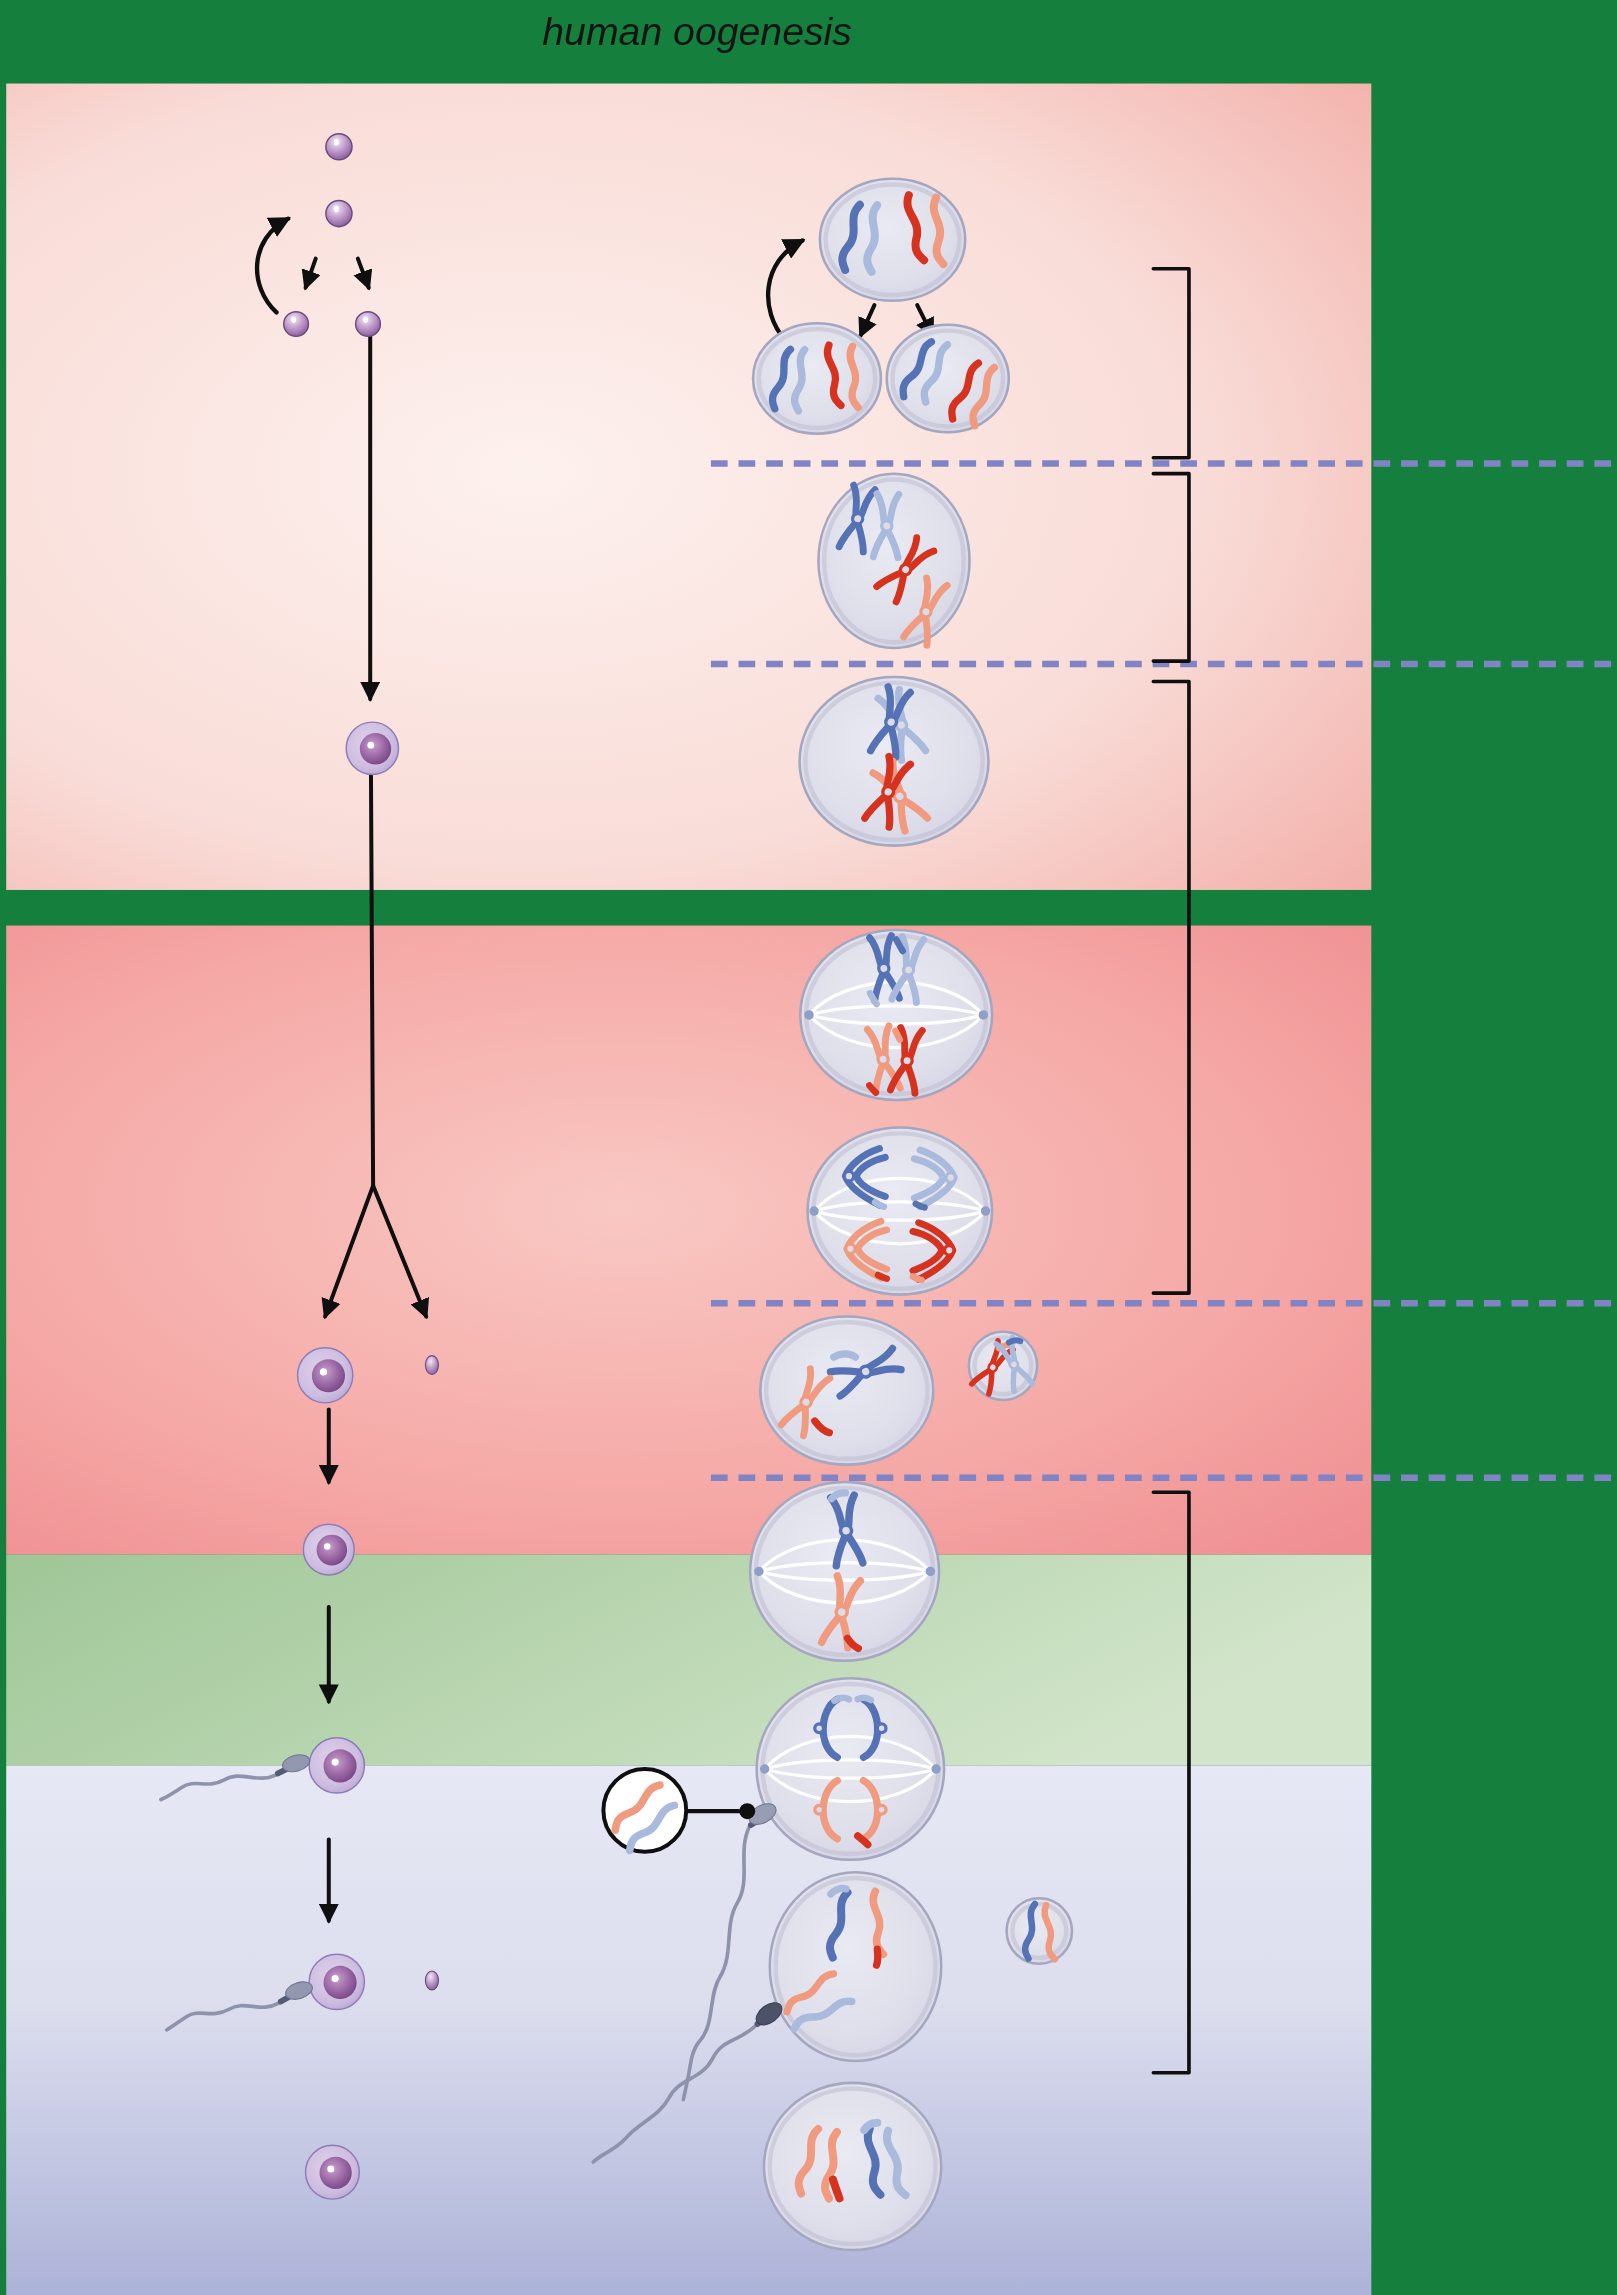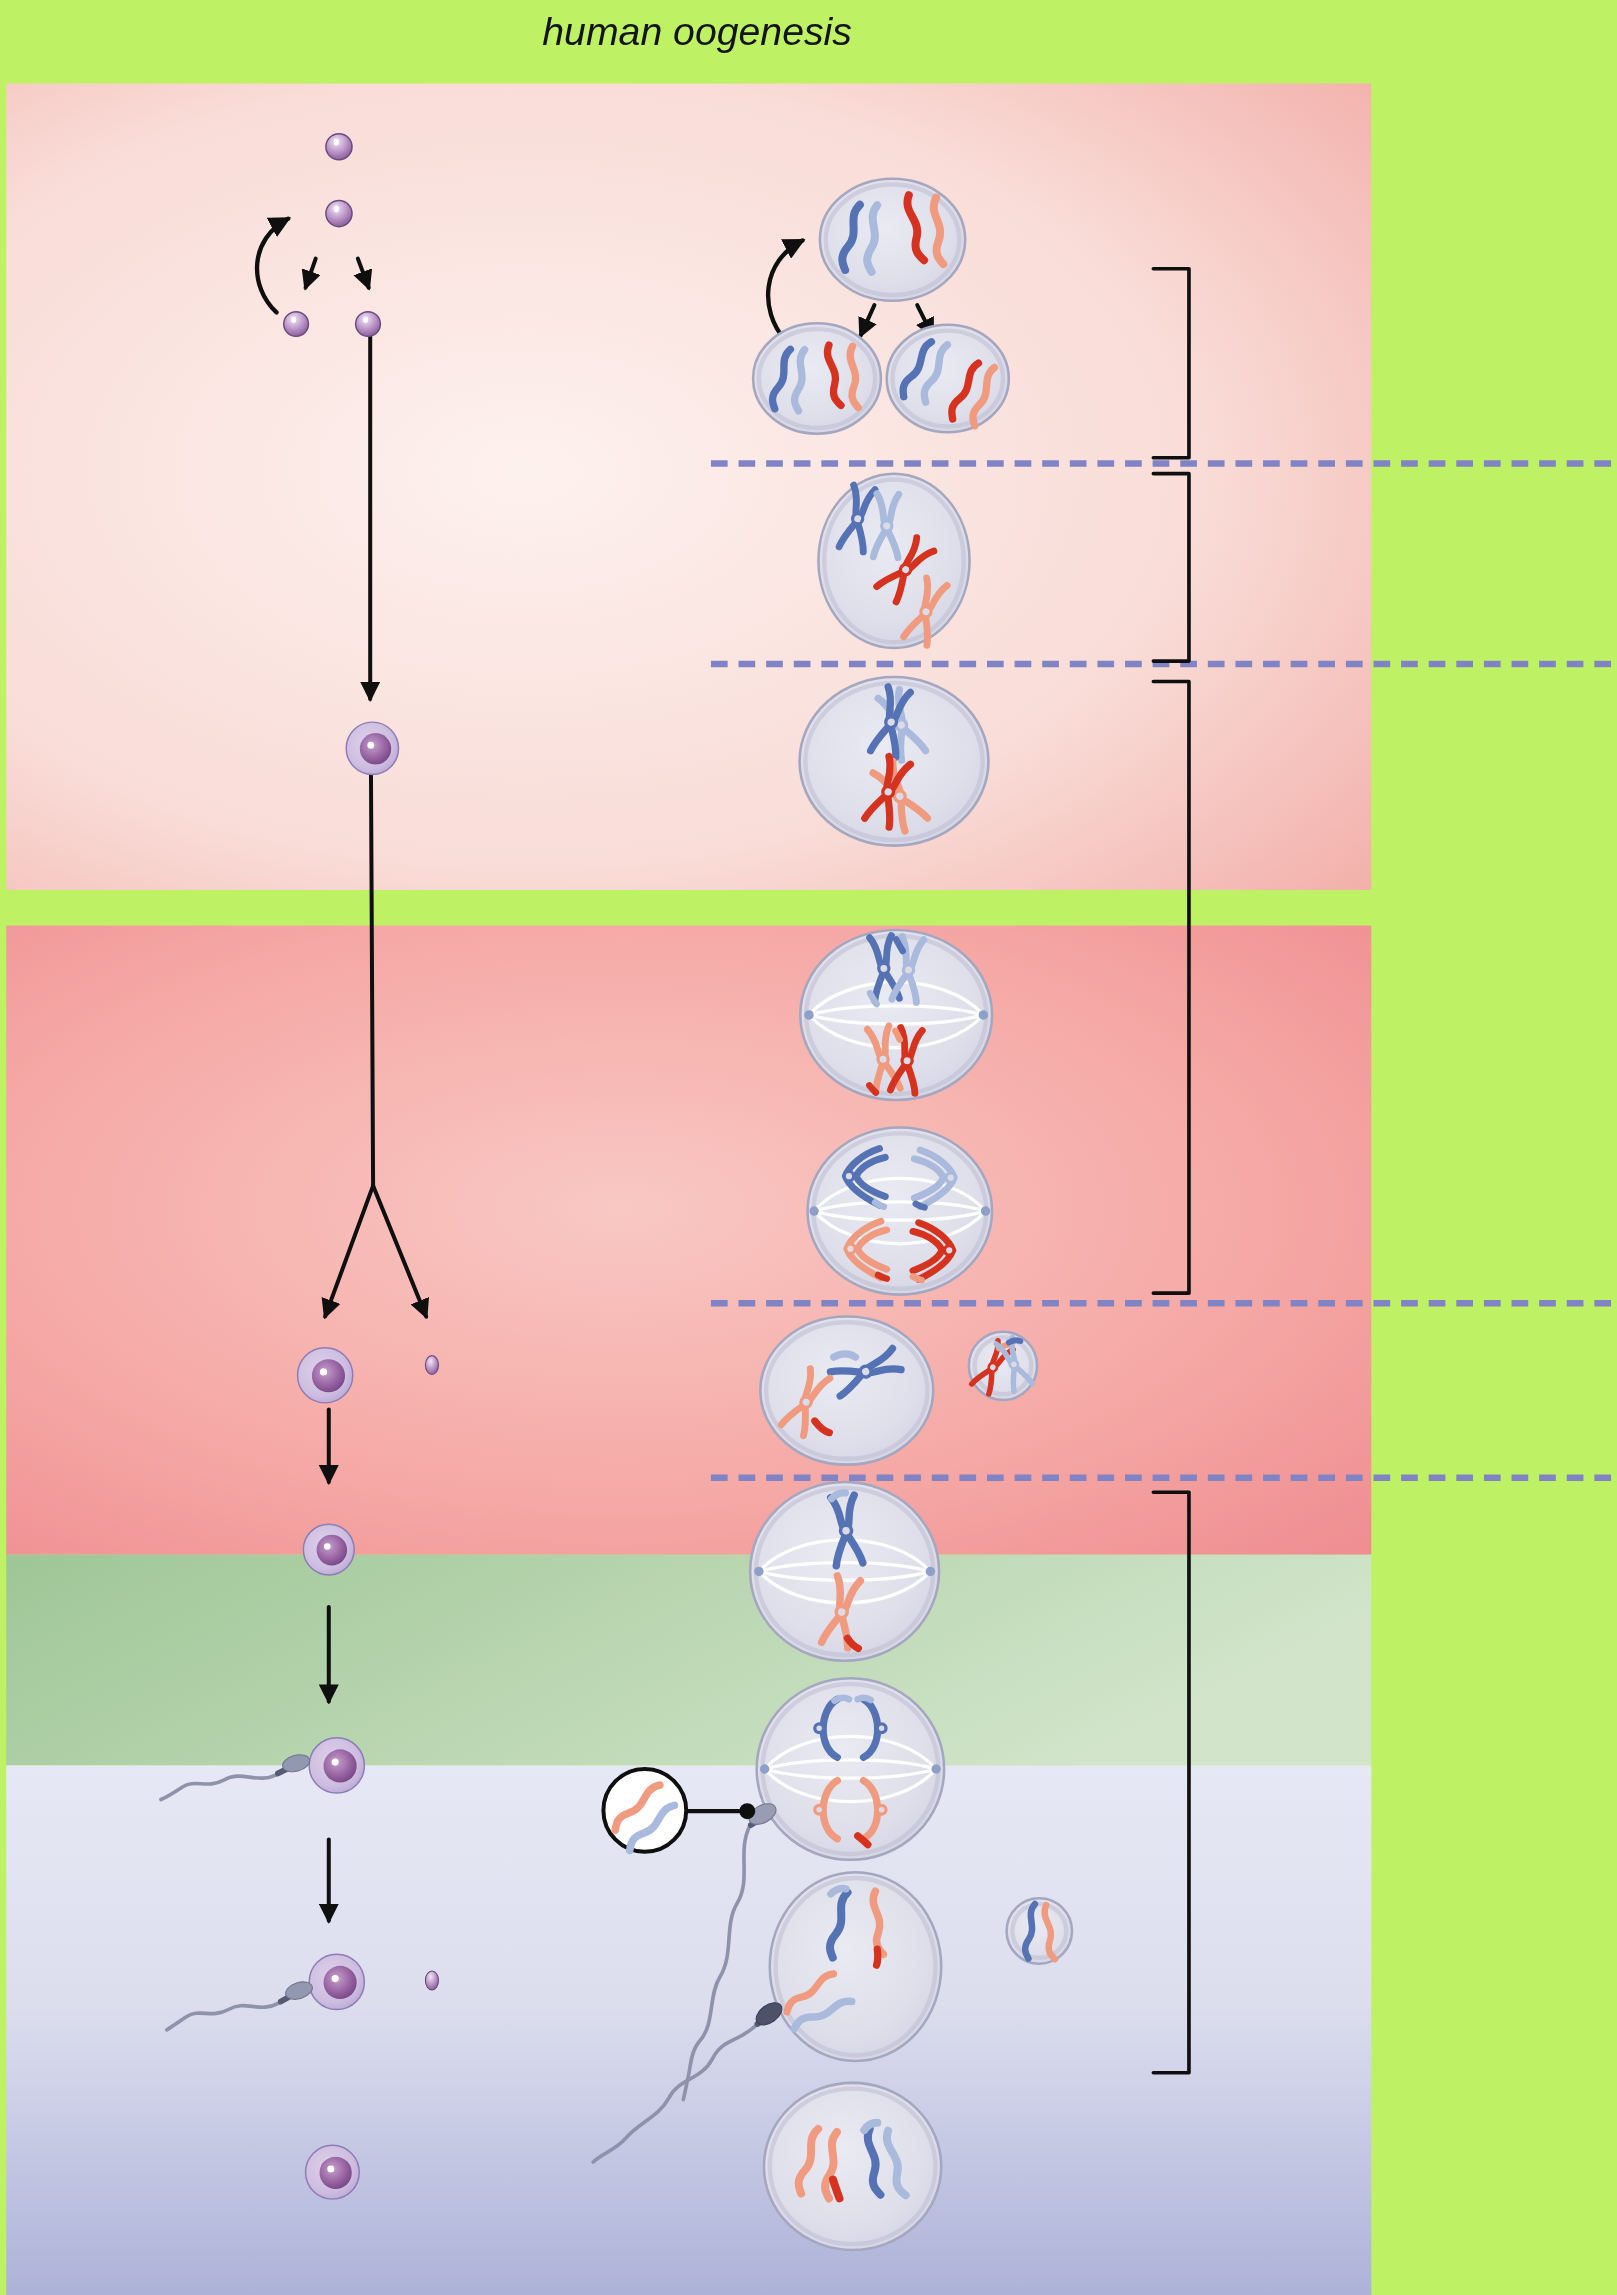--- a/index.html
+++ b/index.html
@@ -1,16 +1,16 @@
 <!DOCTYPE html>
 <html style="font-size:11.6px"><head>
 <meta charset="utf-8">
 <style>
   html,body{margin:0;padding:0;background:#ffffff;}
-  .page{width:1618px;height:2295px;position:relative;background:#bef264;}
+  .page{width:1618px;height:2295px;position:relative;background:#15803d;}
   svg{display:block;}
   path,line{stroke-linecap:round;stroke-linejoin:round;}
   line.dash{stroke-linecap:butt;}
   text.title{font-family:"Liberation Sans", sans-serif;font-style:italic;font-weight:500;
              font-size:54px;fill:#141414;}
 </style>
 </head>
 <body>
 
 <div class="page">

